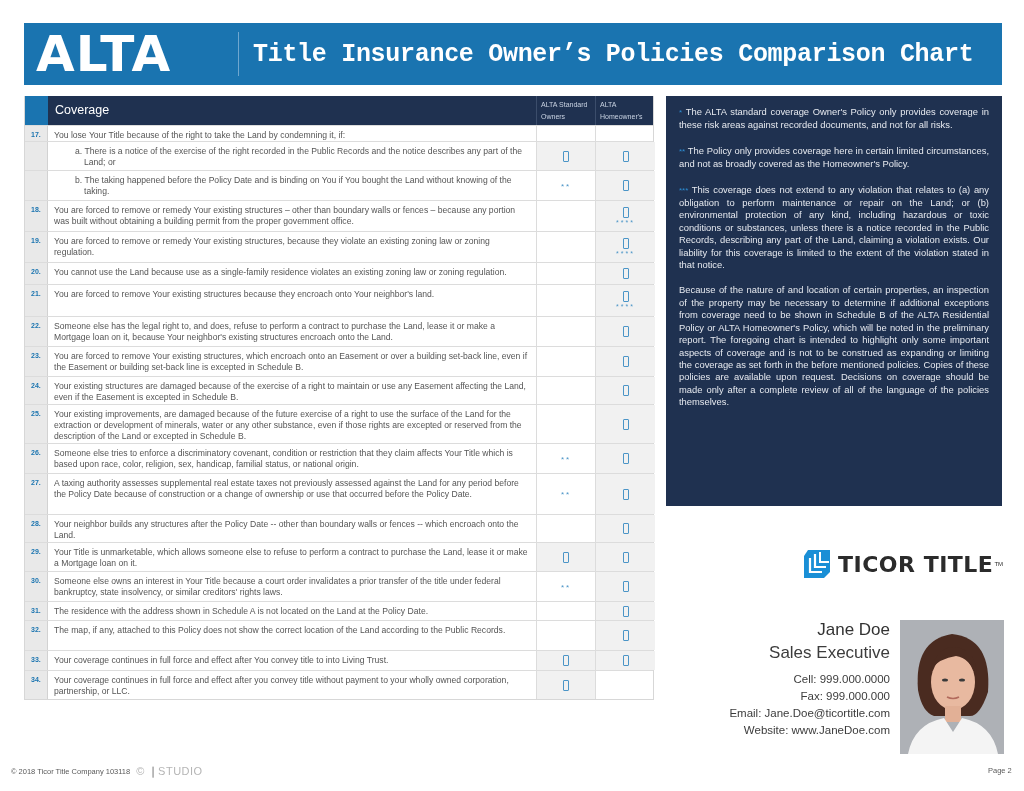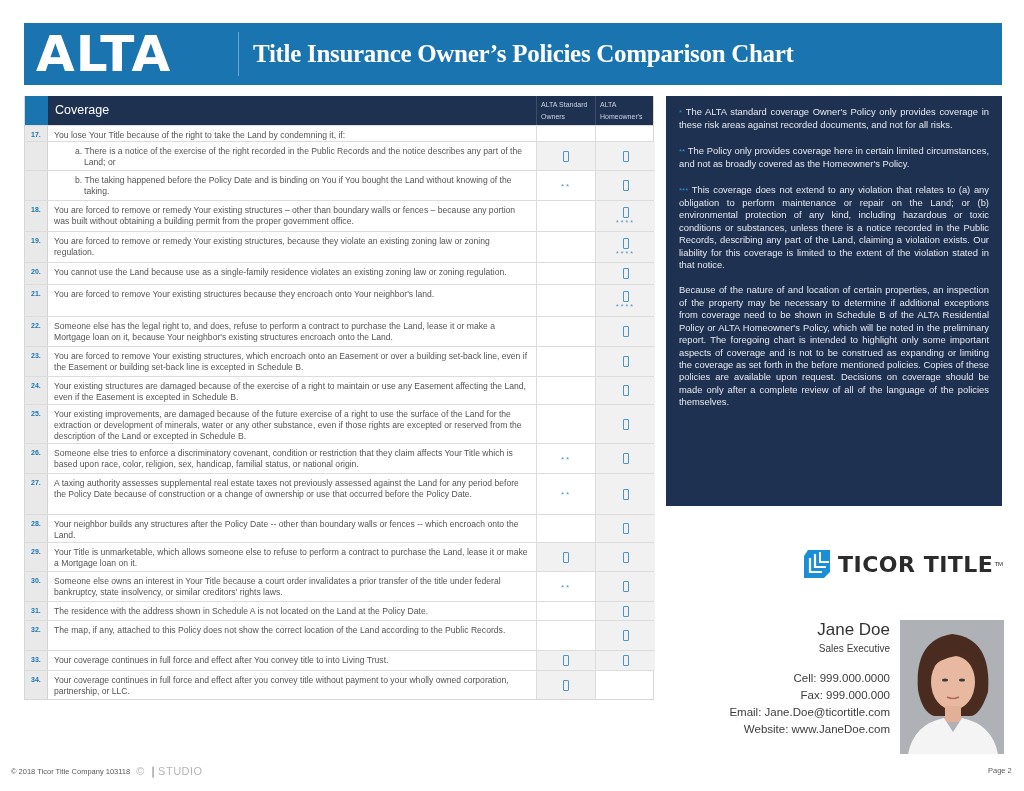--- a/index.html
+++ b/index.html
@@ -9,21 +9,21 @@
   .banner {
     position: absolute; left: 24px; top: 23px; width: 978px; height: 62px;
     background: #1a74b0; display: flex; align-items: center;
   }
   .banner .brand {
     font-family: "DejaVu Sans", sans-serif; font-weight: bold; color: #fff;
     font-size: 50px; letter-spacing: 1px; padding-left: 12px; width: 200px; line-height: 62px;
   }
   .banner .sep { width: 1px; height: 44px; background: #6fa7cf; margin: 0 14px 0 14px; }
   .banner .title {
-    color: #fff; font-weight: bold; font-size: 25px; font-family: Liberation Serif, serif;
+    color: #fff; font-weight: bold; font-size: 25px; font-family: Liberation Mono, monospace;
     letter-spacing: -0.3px;
   }
 
   .table {
     position: absolute; left: 24px; top: 96px; width: 630px;
     border-left: 1px solid #d7d7d7; border-right: 1px solid #d7d7d7; border-bottom: 1px solid #d7d7d7;
   }
   .row { display: flex; border-top: 1px solid #dcdcdc; position: relative; }
   .row.header { background: #1f3150; border-top: none; height: 29px; }
   .row.header .num { background: #1a74b0; border-right: none; }
@@ -65,21 +65,21 @@
   .logo .glyph { width: 30px; height: 32px; margin-right: 6px; }
   .logo .word {
     font-family: "DejaVu Sans", sans-serif; font-weight: bold; font-size: 22px; color: #2b2b2b; letter-spacing: 0.5px;
   }
   .logo .tm { font-size: 6px; vertical-align: top; color: #2b2b2b; margin-left: 1px; }
 
   .contact {
     position: absolute; left: 690px; top: 620px; width: 200px; text-align: right; color: #3c3c3c;
   }
   .contact .name { font-size: 17px; font-weight: normal; color: #333; margin-bottom: 3px; }
-  .contact .role { font-size: 10px; margin-bottom: 16px; }
+  .contact .role { font-size: 17px; margin-bottom: 8px; }
   .contact .line { font-size: 11.5px; line-height: 17px; }
 
   .photo {
     position: absolute; left: 900px; top: 620px; width: 104px; height: 134px; background: #aeb1b6; overflow: hidden;
   }
 
   .footer-left { position: absolute; left: 11px; top: 765px; font-size: 7.5px; color: #5a5a5a; display: flex; align-items: center; }
   .footer-left .studio { margin-left: 6px; color: #b5b5b5; font-size: 11px; letter-spacing: 0.5px; }
   .footer-right { position: absolute; left: 988px; top: 766px; font-size: 7.5px; color: #5a5a5a; }
 </style>

